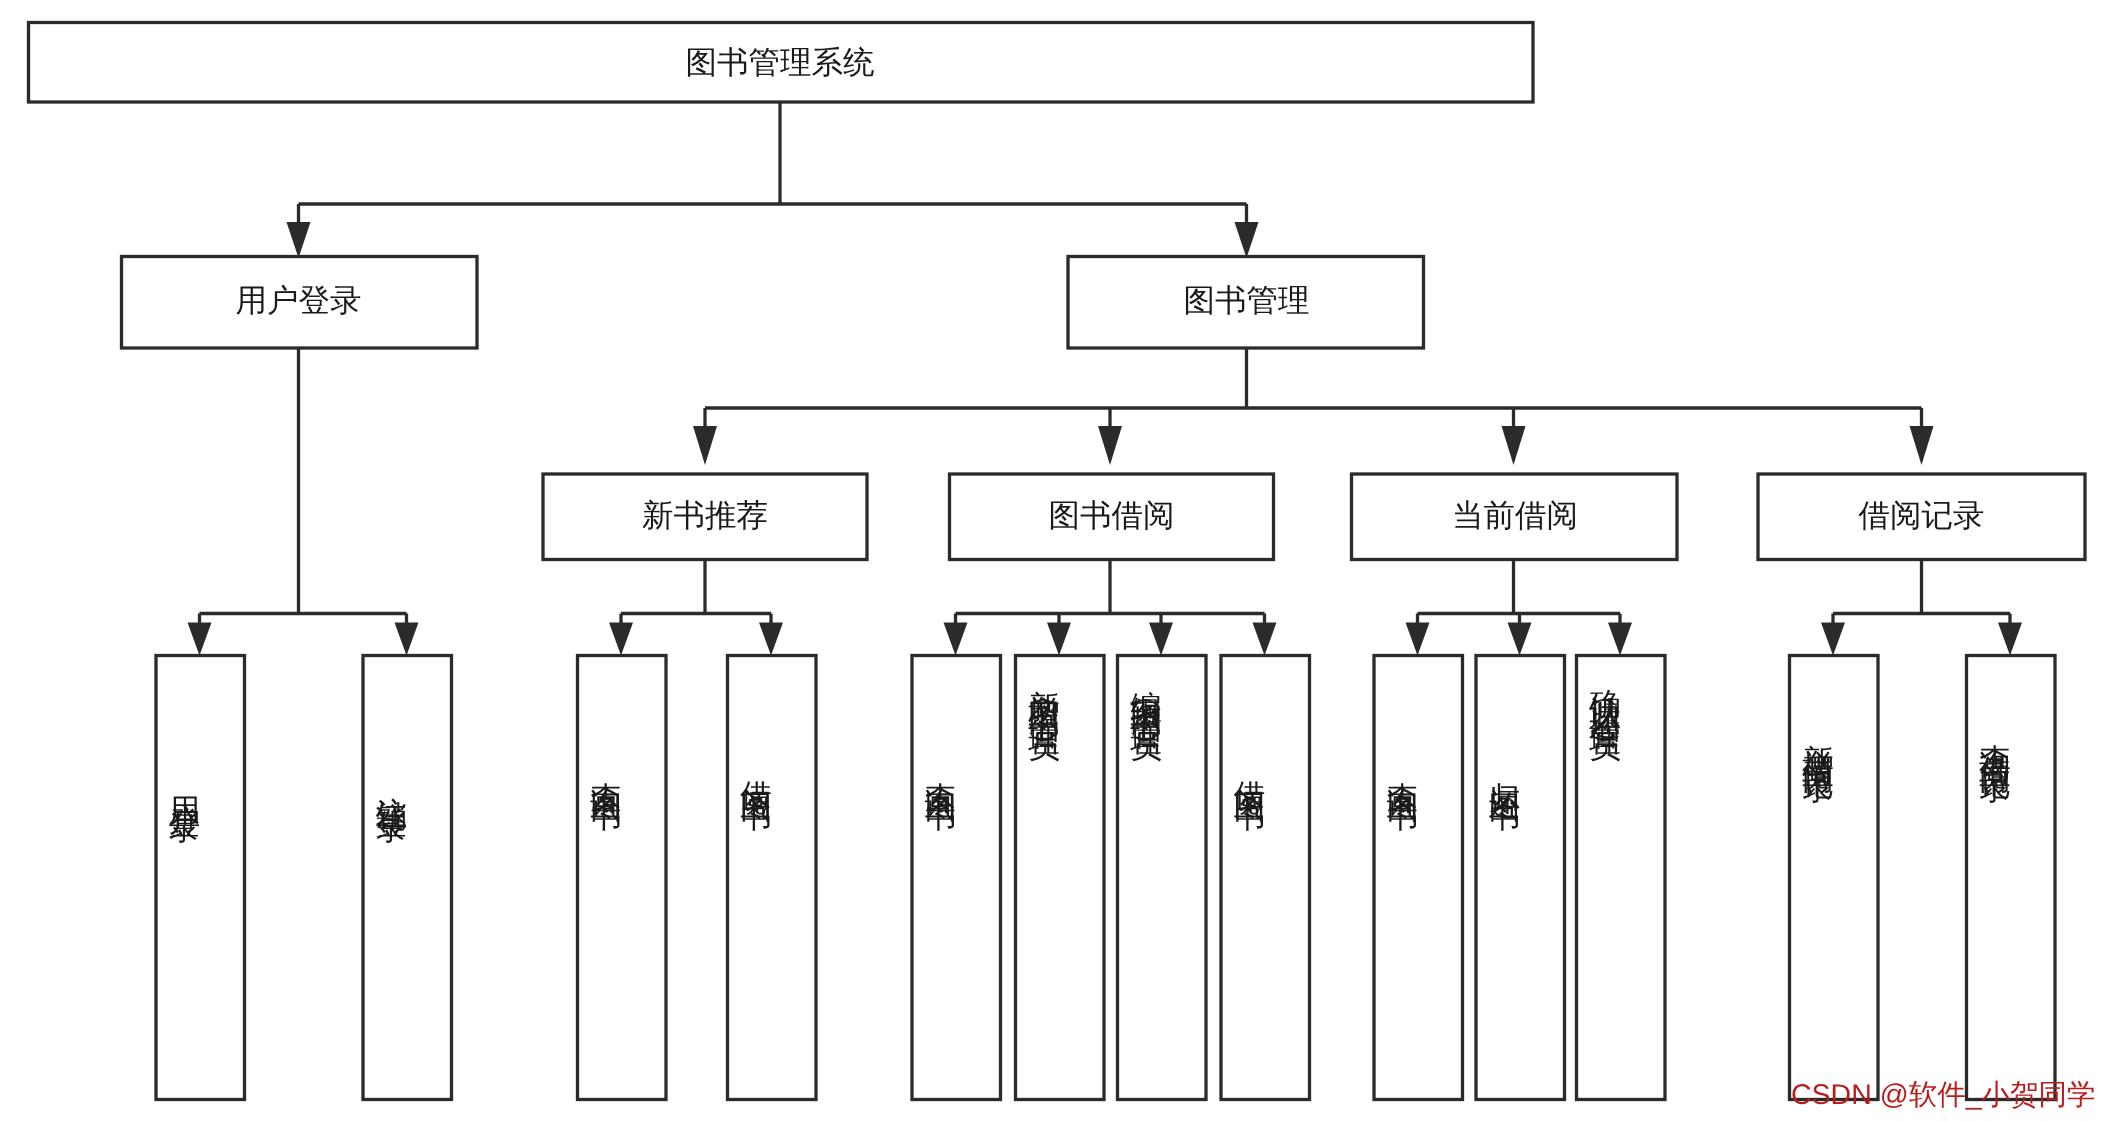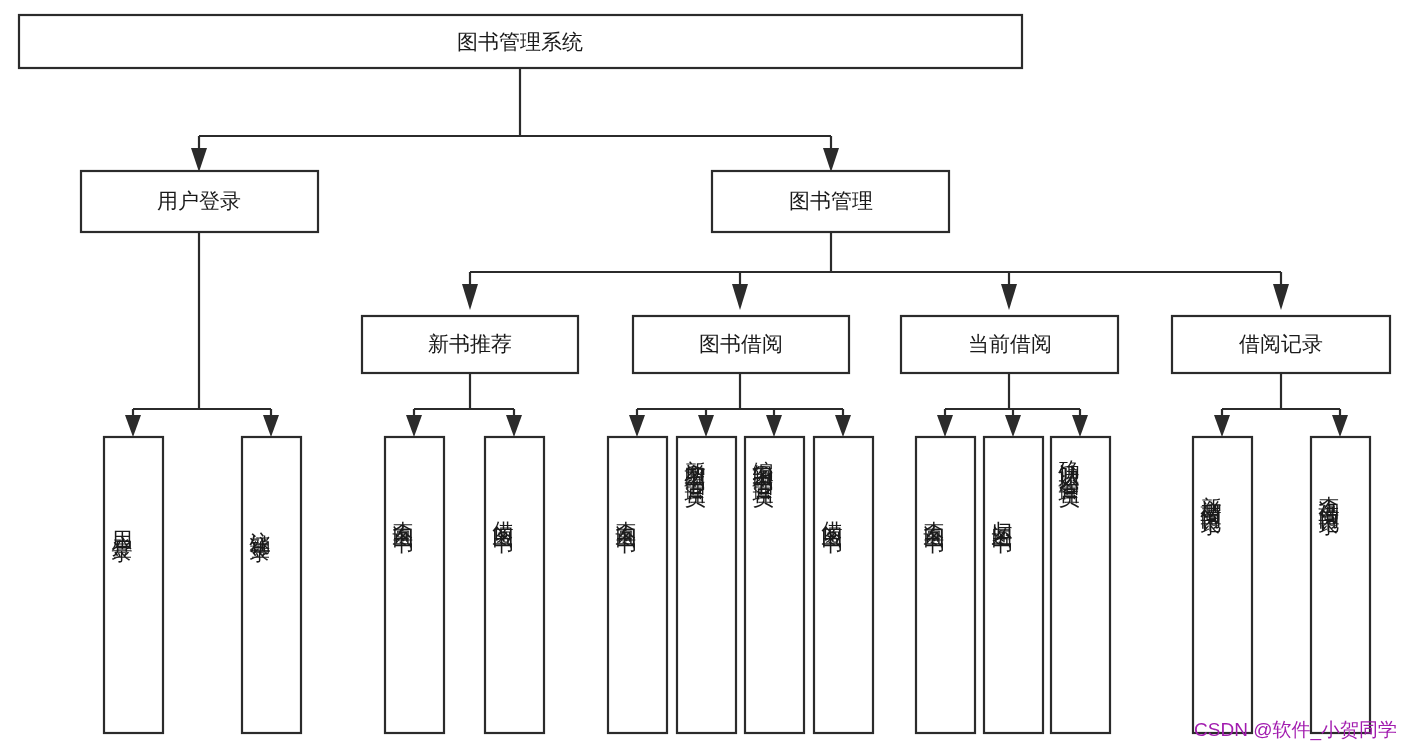--- a/index.html
+++ b/index.html
@@ -60,21 +60,21 @@
     letter-spacing: 4px;
     white-space: nowrap;
     user-select: none;
   }
   .watermark {
     position: absolute;
     right: 8px;
     bottom: 4px;
     font-family: "Liberation Sans", "DejaVu Sans", sans-serif;
     font-size: 19px;
-    color: #a21caf;
+    color: #b91c1c;
     white-space: nowrap;
     user-select: none;
   }
 </style>
 </head>
 <body>
 
 <div id="diagram-root">
 
   <svg id="flow-svg" viewBox="0 0 1405 747">

